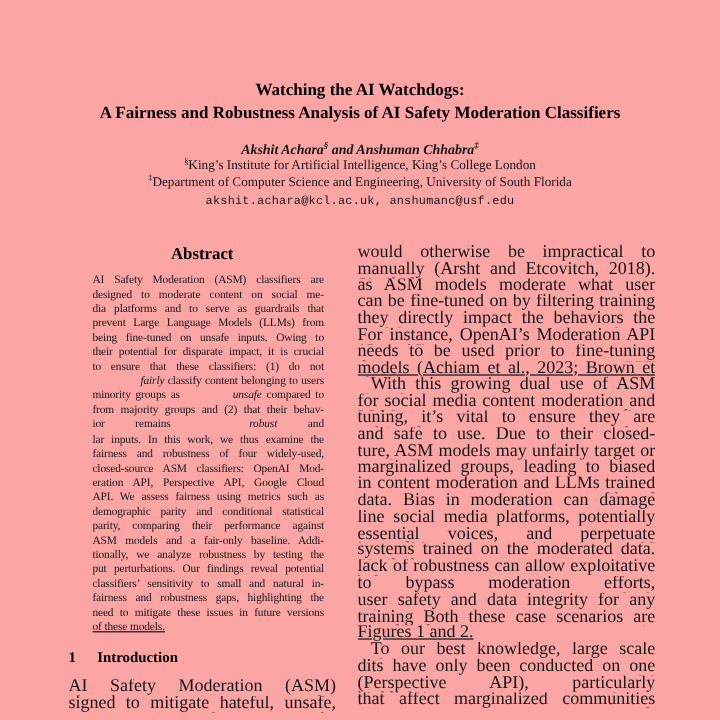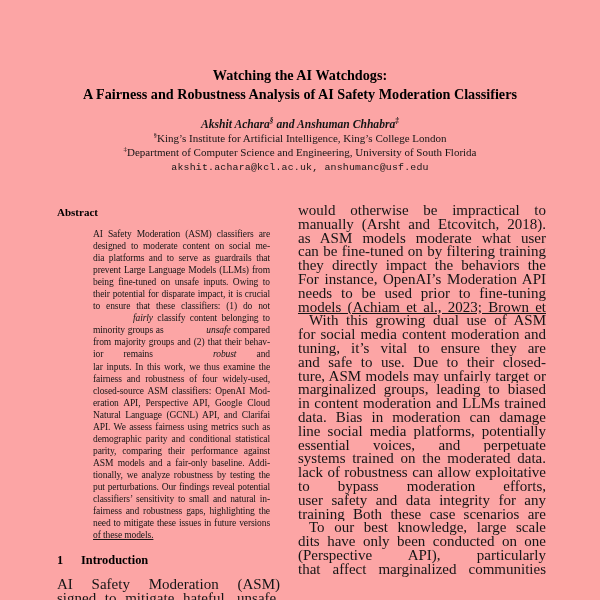--- a/index.html
+++ b/index.html
@@ -13,22 +13,22 @@
   .title-line{font-weight:bold;font-size:14.2px;line-height:18.5px;color:#000;}
   .authors{margin-top:15px;font-weight:bold;font-size:11.6px;line-height:13px;font-style:italic;}
   .affil{font-size:11px;line-height:14.4px;}
   .affil:first-of-type{margin-top:2px;}
   .email{margin-top:2px;font-family:"Liberation Mono", monospace;font-size:9.9px;line-height:12px;letter-spacing:.2px;}
   sup{font-size:64%;line-height:0;vertical-align:super;}
   
   .columns{position:absolute;left:57px;top:200px;width:489px;height:400px;display:flex;gap:18px;overflow:hidden;}
   .col-left{width:223px;flex:none;}
   .col-right{width:248px;flex:none;padding-top:4px;}
-  .abs-heading{padding-top:5px;font-weight:bold;font-size:11px;line-height:15px;margin-bottom:8px;color:#000;}
-  .abs-body{margin-left:36px;margin-right:10px;font-size:9.5px;letter-spacing:-0.1px;}
+  .abs-heading{padding-top:5px;text-align:center;font-weight:bold;font-size:14px;line-height:15px;margin-bottom:8px;color:#000;}
+  .abs-body{margin-left:20px;margin-right:10px;font-size:9.5px;letter-spacing:-0.1px;}
   .abs-body .line{height:12.05px;line-height:12.05px;}
   .body-text{font-size:15px;}
   .body-text .line{height:13.8px;line-height:13.8px;}
   .line{text-align:justify;text-align-last:justify;overflow:hidden;}
   .line.end{text-align-last:left;text-decoration:underline;}
   .line.ind{text-indent:11px;}
   .sec-heading{margin-top:11px;font-size:12.4px;font-weight:bold;line-height:16px;color:#000;}
   .sec-num{display:inline-block;min-width:24px;}
   .intro{margin-top:10px;}
   i{font-style:italic;padding-left:40px;}
@@ -62,21 +62,20 @@
           <div class="line">their potential for disparate impact, it is crucial</div>
           <div class="line">to ensure that these classifiers: (1) do not <i>un-</i></div>
           <div class="line"><i>fairly</i> classify content belonging to users from</div>
           <div class="line">minority groups as <i>unsafe</i> compared to those</div>
           <div class="line">from majority groups and (2) that their behav-</div>
           <div class="line">ior remains <i>robust</i> and <i>consistent</i> across simi-</div>
           <div class="line">lar inputs. In this work, we thus examine the</div>
           <div class="line">fairness and robustness of four widely-used,</div>
           <div class="line">closed-source ASM classifiers: OpenAI Mod-</div>
           <div class="line">eration API, Perspective API, Google Cloud</div>
-          <div class="line">Natural Language (GCNL) API, and Clarifai</div>
           <div class="line">API. We assess fairness using metrics such as</div>
           <div class="line">demographic parity and conditional statistical</div>
           <div class="line">parity, comparing their performance against</div>
           <div class="line">ASM models and a fair-only baseline. Addi-</div>
           <div class="line">tionally, we analyze robustness by testing the</div>
           <div class="line">put perturbations. Our findings reveal potential</div>
           <div class="line">classifiers’ sensitivity to small and natural in-</div>
           <div class="line">fairness and robustness gaps, highlighting the</div>
           <div class="line">need to mitigate these issues in future versions</div>
           <div class="line end">of these models.</div>
@@ -108,20 +107,21 @@
           <div class="line">marginalized groups, leading to biased outcomes</div>
           <div class="line">in content moderation and LLMs trained on filtered</div>
           <div class="line">data. Bias in moderation can damage trust in on-</div>
           <div class="line">line social media platforms, potentially suppress</div>
           <div class="line">essential voices, and perpetuate inequalities in AI</div>
           <div class="line">systems trained on the moderated data. Similarly, a</div>
           <div class="line">lack of robustness can allow exploitative behaviors</div>
           <div class="line">to bypass moderation efforts, compromising both</div>
           <div class="line">user safety and data integrity for any subsequent AI</div>
           <div class="line">training Both these case scenarios are visualized in</div>
+          <div class="line end">Figures 1 and 2.</div>
         </div>
       <div class="body-text">
           <div class="line ind">To our best knowledge, large scale end-user au-</div>
           <div class="line">dits have only been conducted on one ASM model</div>
           <div class="line">(Perspective API), particularly highlighting issues</div>
           <div class="line">that affect marginalized communities (Lam et al.</div>
         </div>
     </div>
 
   </div>

